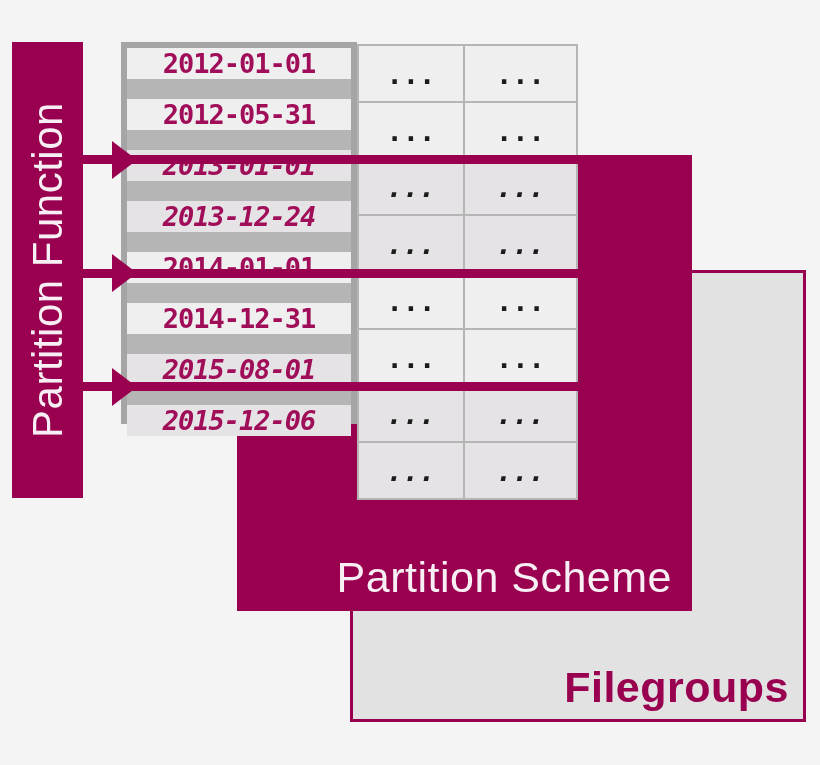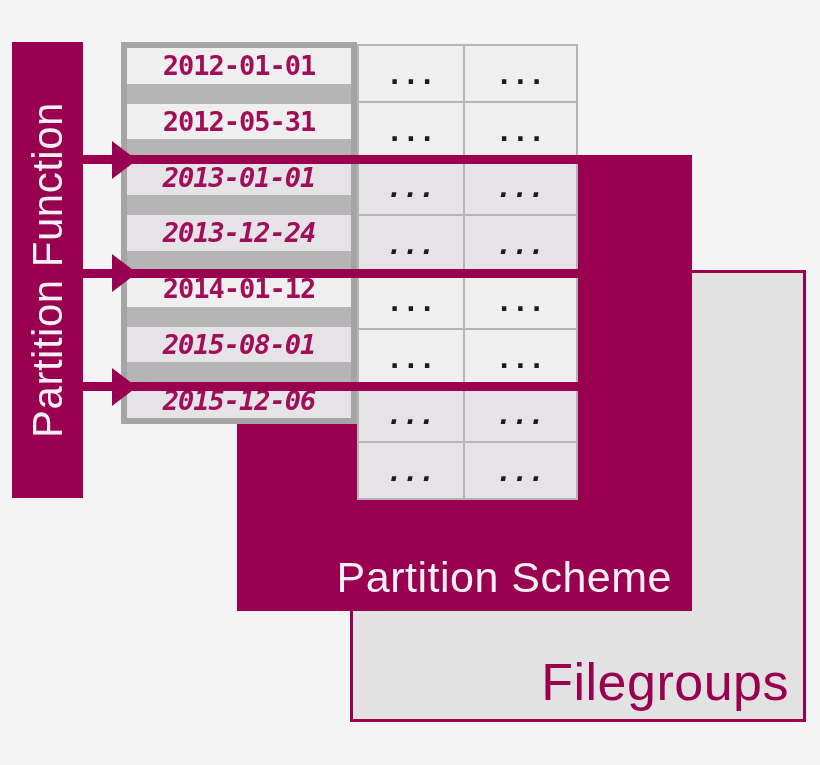--- a/index.html
+++ b/index.html
@@ -29,24 +29,25 @@
     width: 456px; height: 452px;
     background: var(--filegroups-fill);
     border: 3px solid var(--accent);
     display: flex;
     align-items: flex-end;
     justify-content: flex-end;
     padding: 0 14px 8px 0;
     z-index: 1;
   }
   .fg-label {
-    font-size: 52px;
+    font-size: 43px;
     color: var(--accent);
     letter-spacing: 0.5px;
     line-height: 1.1;
+    font-weight: bold;
   }
   
   .scheme {
     position: absolute;
     left: 237px; top: 155px;
     width: 455px; height: 456px;
     background: var(--accent);
     display: flex;
     align-items: flex-end;
     justify-content: flex-end;
@@ -173,21 +174,22 @@
       <div class="cell dots-cell dark">...</div>
       <div class="cell dots-cell dark">...</div>
       <div class="cell dots-cell dark">...</div>
     </div>
 
   <div class="dates-box" id="datesBox">
       <div class="cell date-cell light">2012-01-01</div>
       <div class="cell date-cell light">2012-05-31</div>
       <div class="cell date-cell dark">2013-01-01</div>
       <div class="cell date-cell dark">2013-12-24</div>
-      <div class="cell date-cell light">2014-01-12</div>
+      <div class="cell date-cell light">2014-01-01</div>
+      <div class="cell date-cell light">2014-12-31</div>
       <div class="cell date-cell dark">2015-08-01</div>
       <div class="cell date-cell dark">2015-12-06</div>
     </div>
 
   <div id="arrows">
       <div class="arrow-line" style="top: 155px;"></div>
       <div class="arrow-head" style="top: 140.5px;"></div>
       <div class="arrow-line" style="top: 268.5px;"></div>
       <div class="arrow-head" style="top: 254px;"></div>
       <div class="arrow-line" style="top: 382px;"></div>

